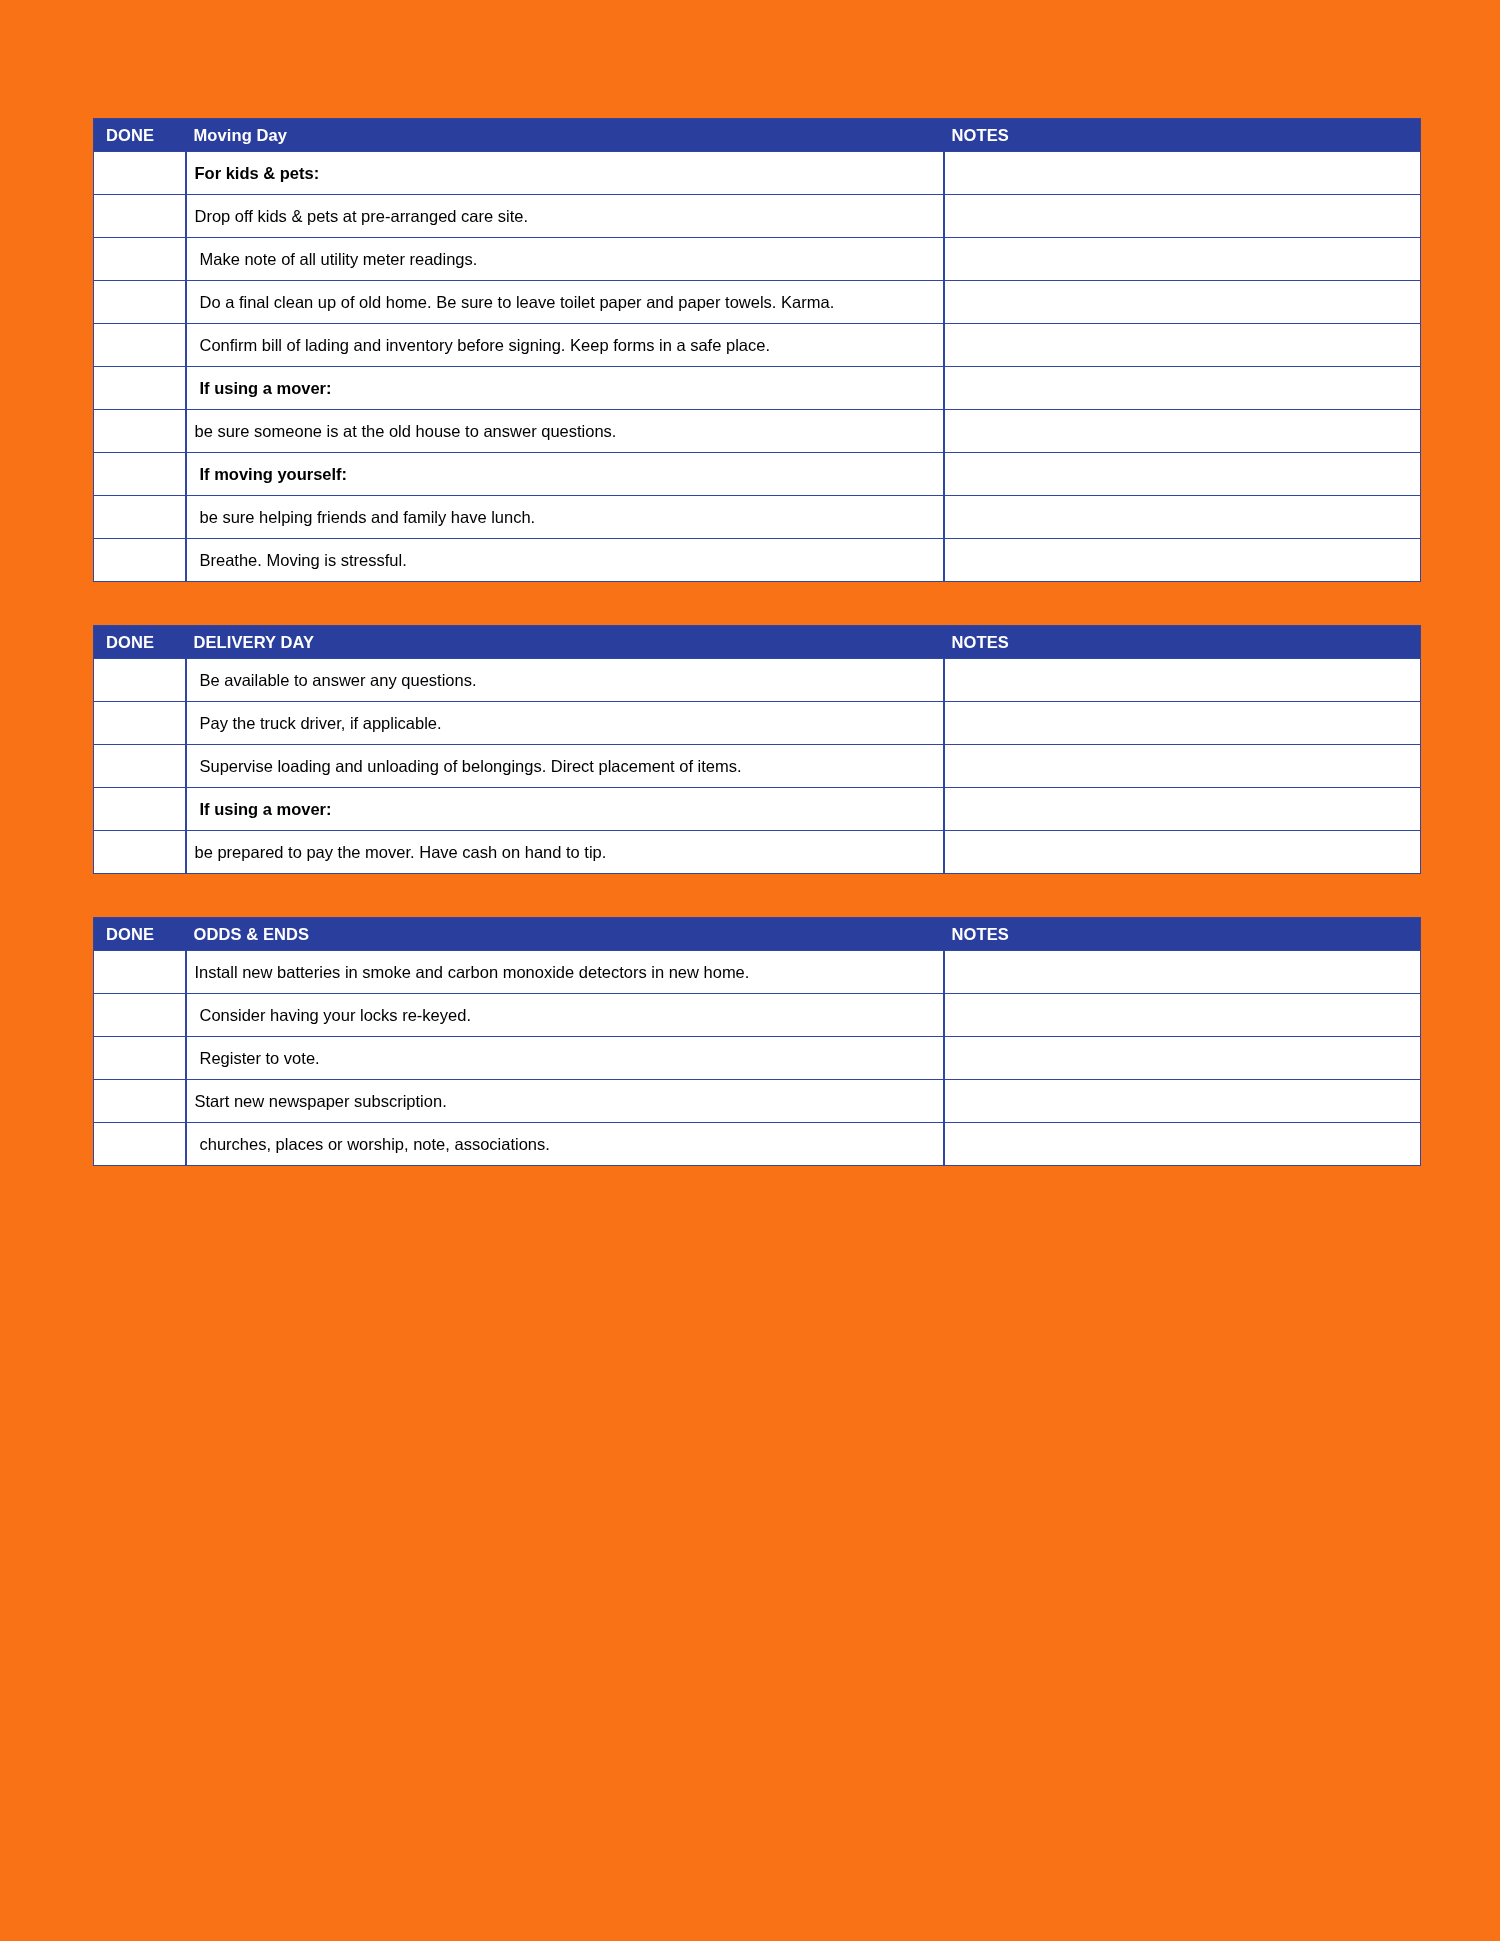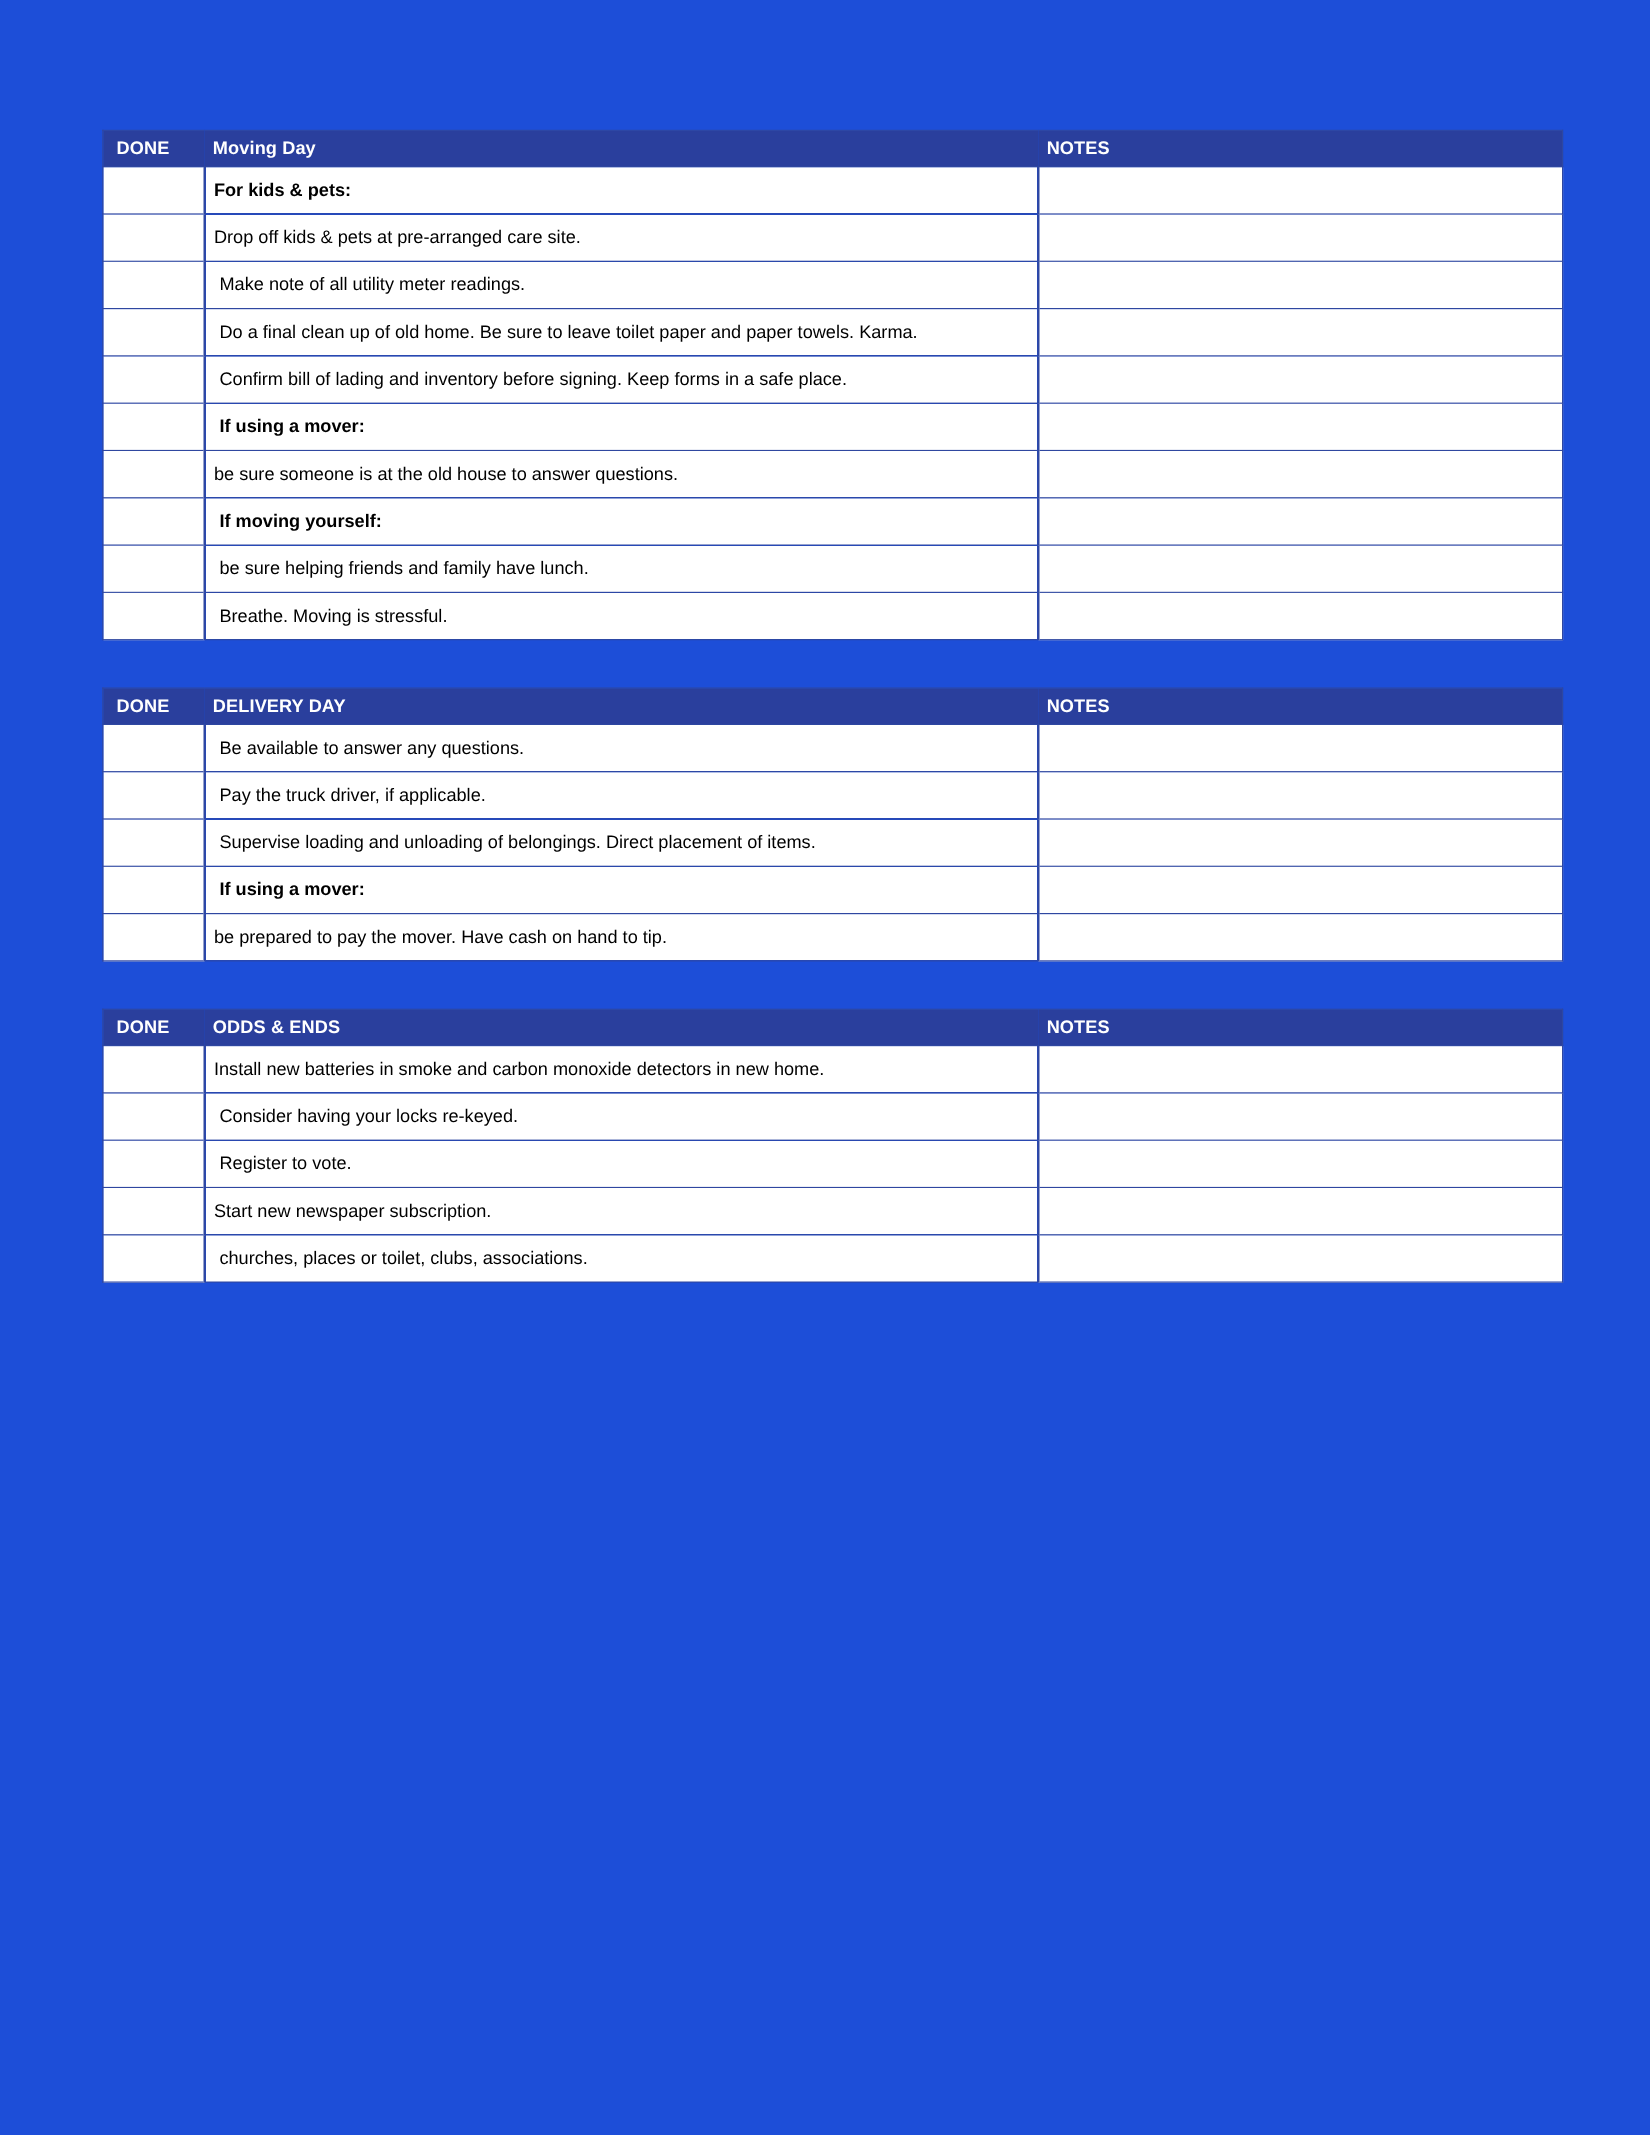--- a/index.html
+++ b/index.html
@@ -12,21 +12,21 @@
     height: 1941px;
     font-family: "Liberation Sans", sans-serif;
     color: #000000;
     -webkit-font-smoothing: antialiased;
   }
 
   .page {
     position: relative;
     width: 1500px;
     height: 1941px;
-    background: #1d4ed8;
+    background: #f97316;
     box-sizing: border-box;
     padding: 0;
   }
 
   .sheet {
     position: absolute;
     left: 93px;
     top: 0;
     width: 1327px;
   }
@@ -232,19 +232,19 @@
             <td class="cell-task indent">Register to vote.</td>
             <td class="cell-notes"></td>
           </tr>
           <tr>
             <td class="cell-done"></td>
             <td class="cell-task">Start new newspaper subscription.</td>
             <td class="cell-notes"></td>
           </tr>
           <tr>
             <td class="cell-done"></td>
-            <td class="cell-task indent">churches, places or toilet, clubs, associations.</td>
+            <td class="cell-task indent">churches, places or worship, note, associations.</td>
             <td class="cell-notes"></td>
           </tr>
         </tbody>
       </table>
     </div>
 </div>
 
 </body></html>

